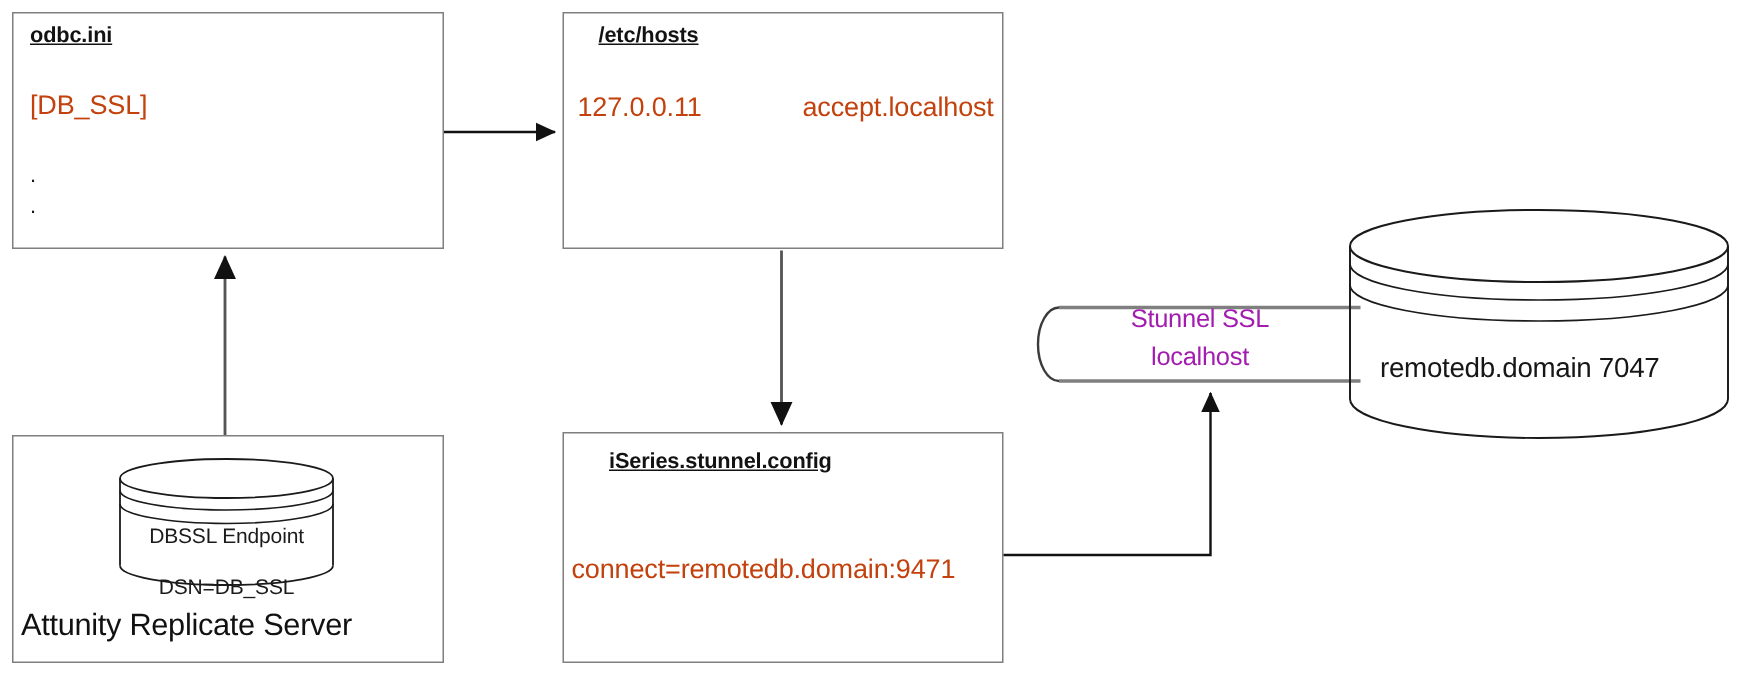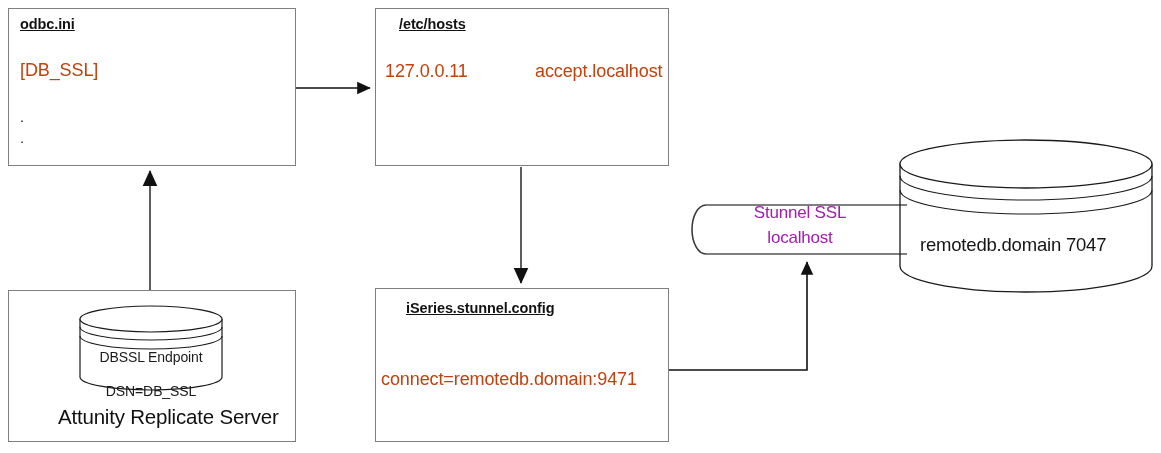--- a/index.html
+++ b/index.html
@@ -42,21 +42,20 @@
     font-size:14.5px;
     color:#151515;
     line-height:1;
   }
   .server-label{
     position:absolute;
     font-size:20.5px;
     color:#111111;
     white-space:nowrap;
     letter-spacing:-0.2px;
-    margin-left:44px;
   }
   .cyl-text{
     position:absolute;
     font-size:14px;
     color:#1b1b1b;
     text-align:center;
     white-space:nowrap;
     letter-spacing:-0.1px;
   }
   .db-text{

